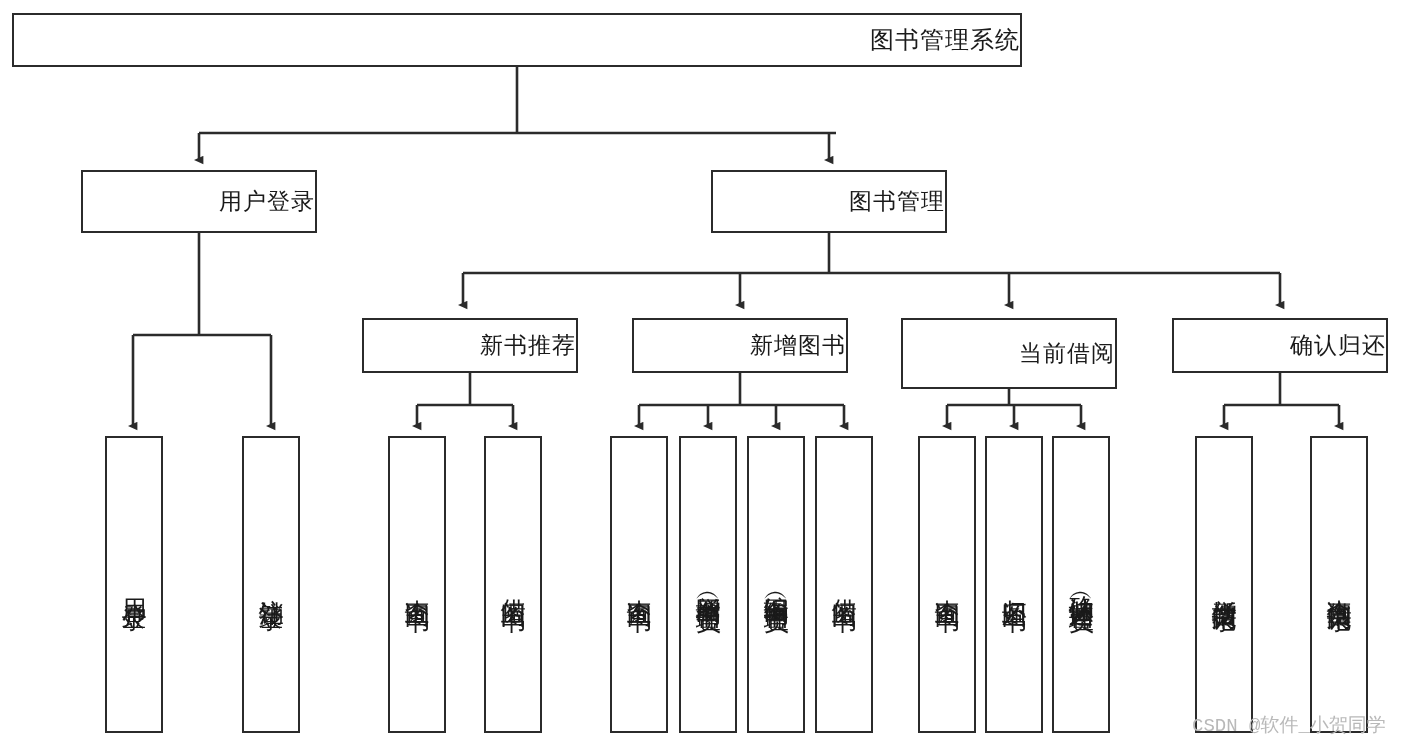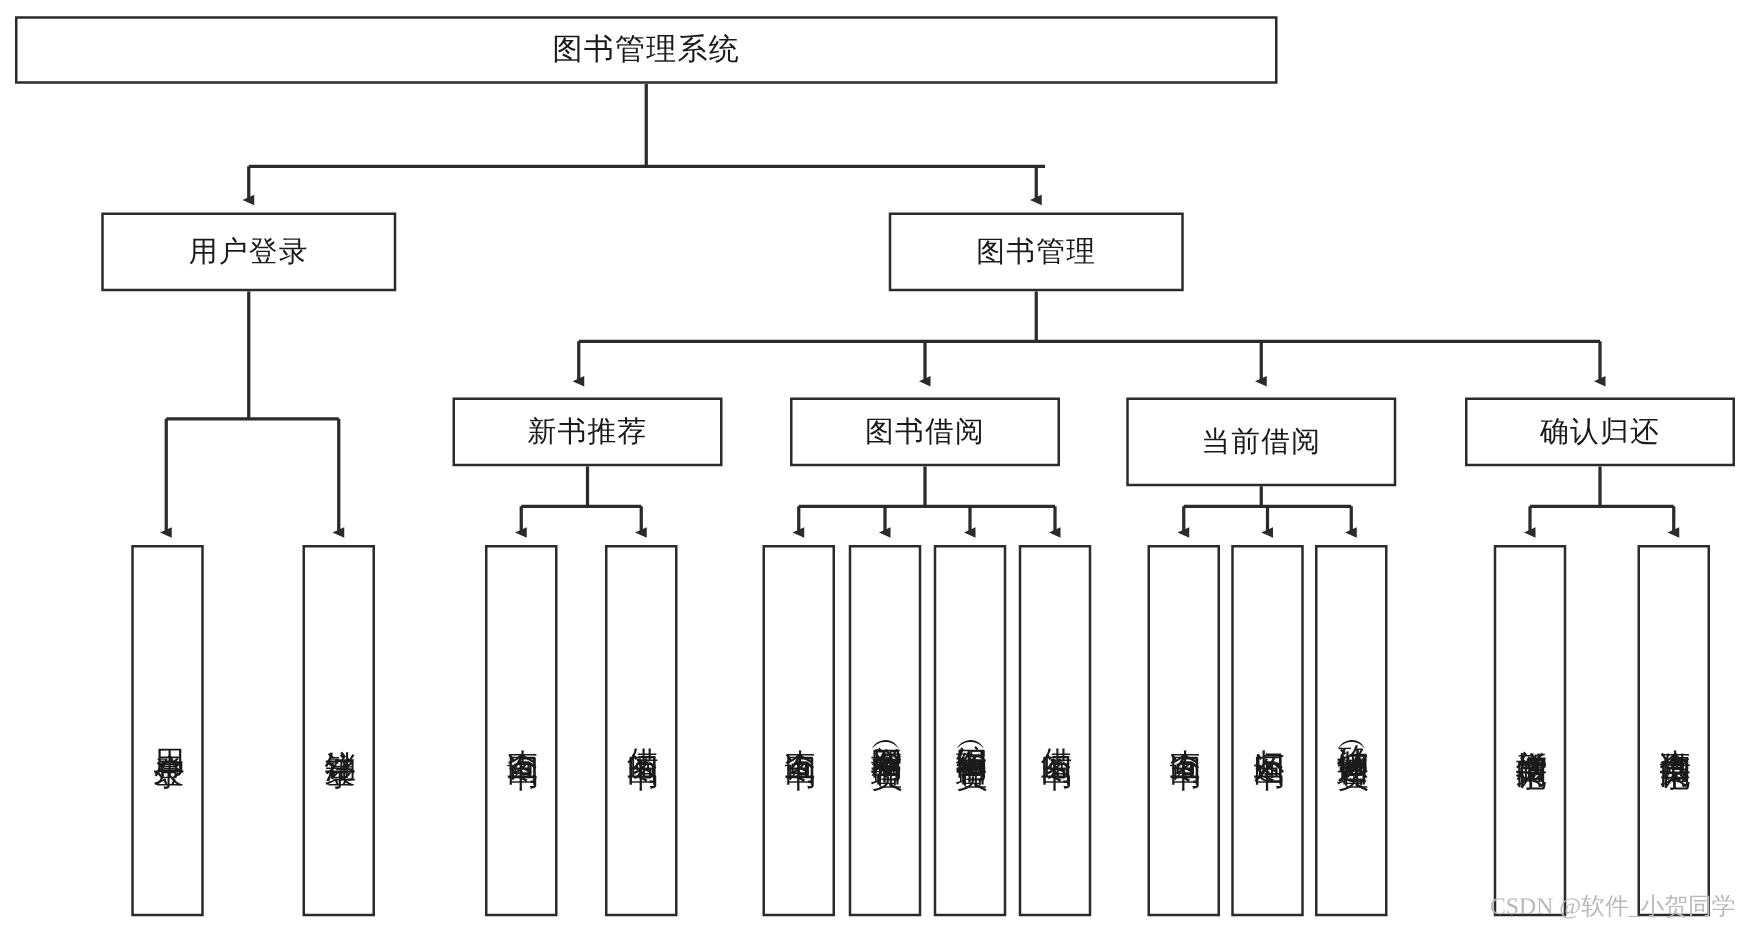--- a/index.html
+++ b/index.html
@@ -26,21 +26,21 @@
     height: 747px;
     pointer-events: none;
   }
   .node {
     position: absolute;
     box-sizing: border-box;
     background: #ffffff;
     border: 2px solid #2b2b2b;
     display: flex;
     align-items: center;
-    justify-content: center;
+    justify-content: flex-end;
     color: #1a1a1a;
     z-index: 2;
   }
   .node .label {
     display: block;
     text-align: center;
     line-height: 1.08;
     white-space: nowrap;
   }
   
@@ -68,21 +68,21 @@
     letter-spacing: 2px;
   }
   .watermark {
     position: absolute;
     left: 1192px;
     top: 712px;
     font-size: 19px;
     color: #b9b9b9;
     white-space: nowrap;
     z-index: 5;
-    font-family: Liberation Serif, serif;
+    font-family: Liberation Mono, monospace;
   }
 </style>
 </head>
 <body>
 
 <div id="diagram">
 
   <svg id="edges" viewBox="0 0 1405 747" width="1405" height="747" xmlns="http://www.w3.org/2000/svg">
     <defs>
       <marker id="arrow" markerWidth="10" markerHeight="10" refX="4.2" refY="5" orient="auto" markerUnits="userSpaceOnUse">
@@ -141,21 +141,21 @@
     <span class="label">用户登录</span>
   </div>
   <div class="node horiz" style="left:362px; top:318px; width:216px; height:55px;">
     <span class="label">新书推荐</span>
   </div>
 
   <div class="node horiz" style="left:711px; top:170px; width:236px; height:63px;">
     <span class="label">图书管理</span>
   </div>
   <div class="node horiz" style="left:632px; top:318px; width:216px; height:55px;">
-    <span class="label">图书借阅</span>
+    <span class="label">新增图书</span>
   </div>
   <div class="node horiz" style="left:901px; top:318px; width:216px; height:71px;">
     <span class="label">当前借阅</span>
   </div>
   <div class="node horiz" style="left:1172px; top:318px; width:216px; height:55px;">
     <span class="label">确认归还</span>
   </div>
 
   <div class="node vert" style="left:105px; top:436px; width:58px; height:297px;">
     <span class="label">用户登录</span>

